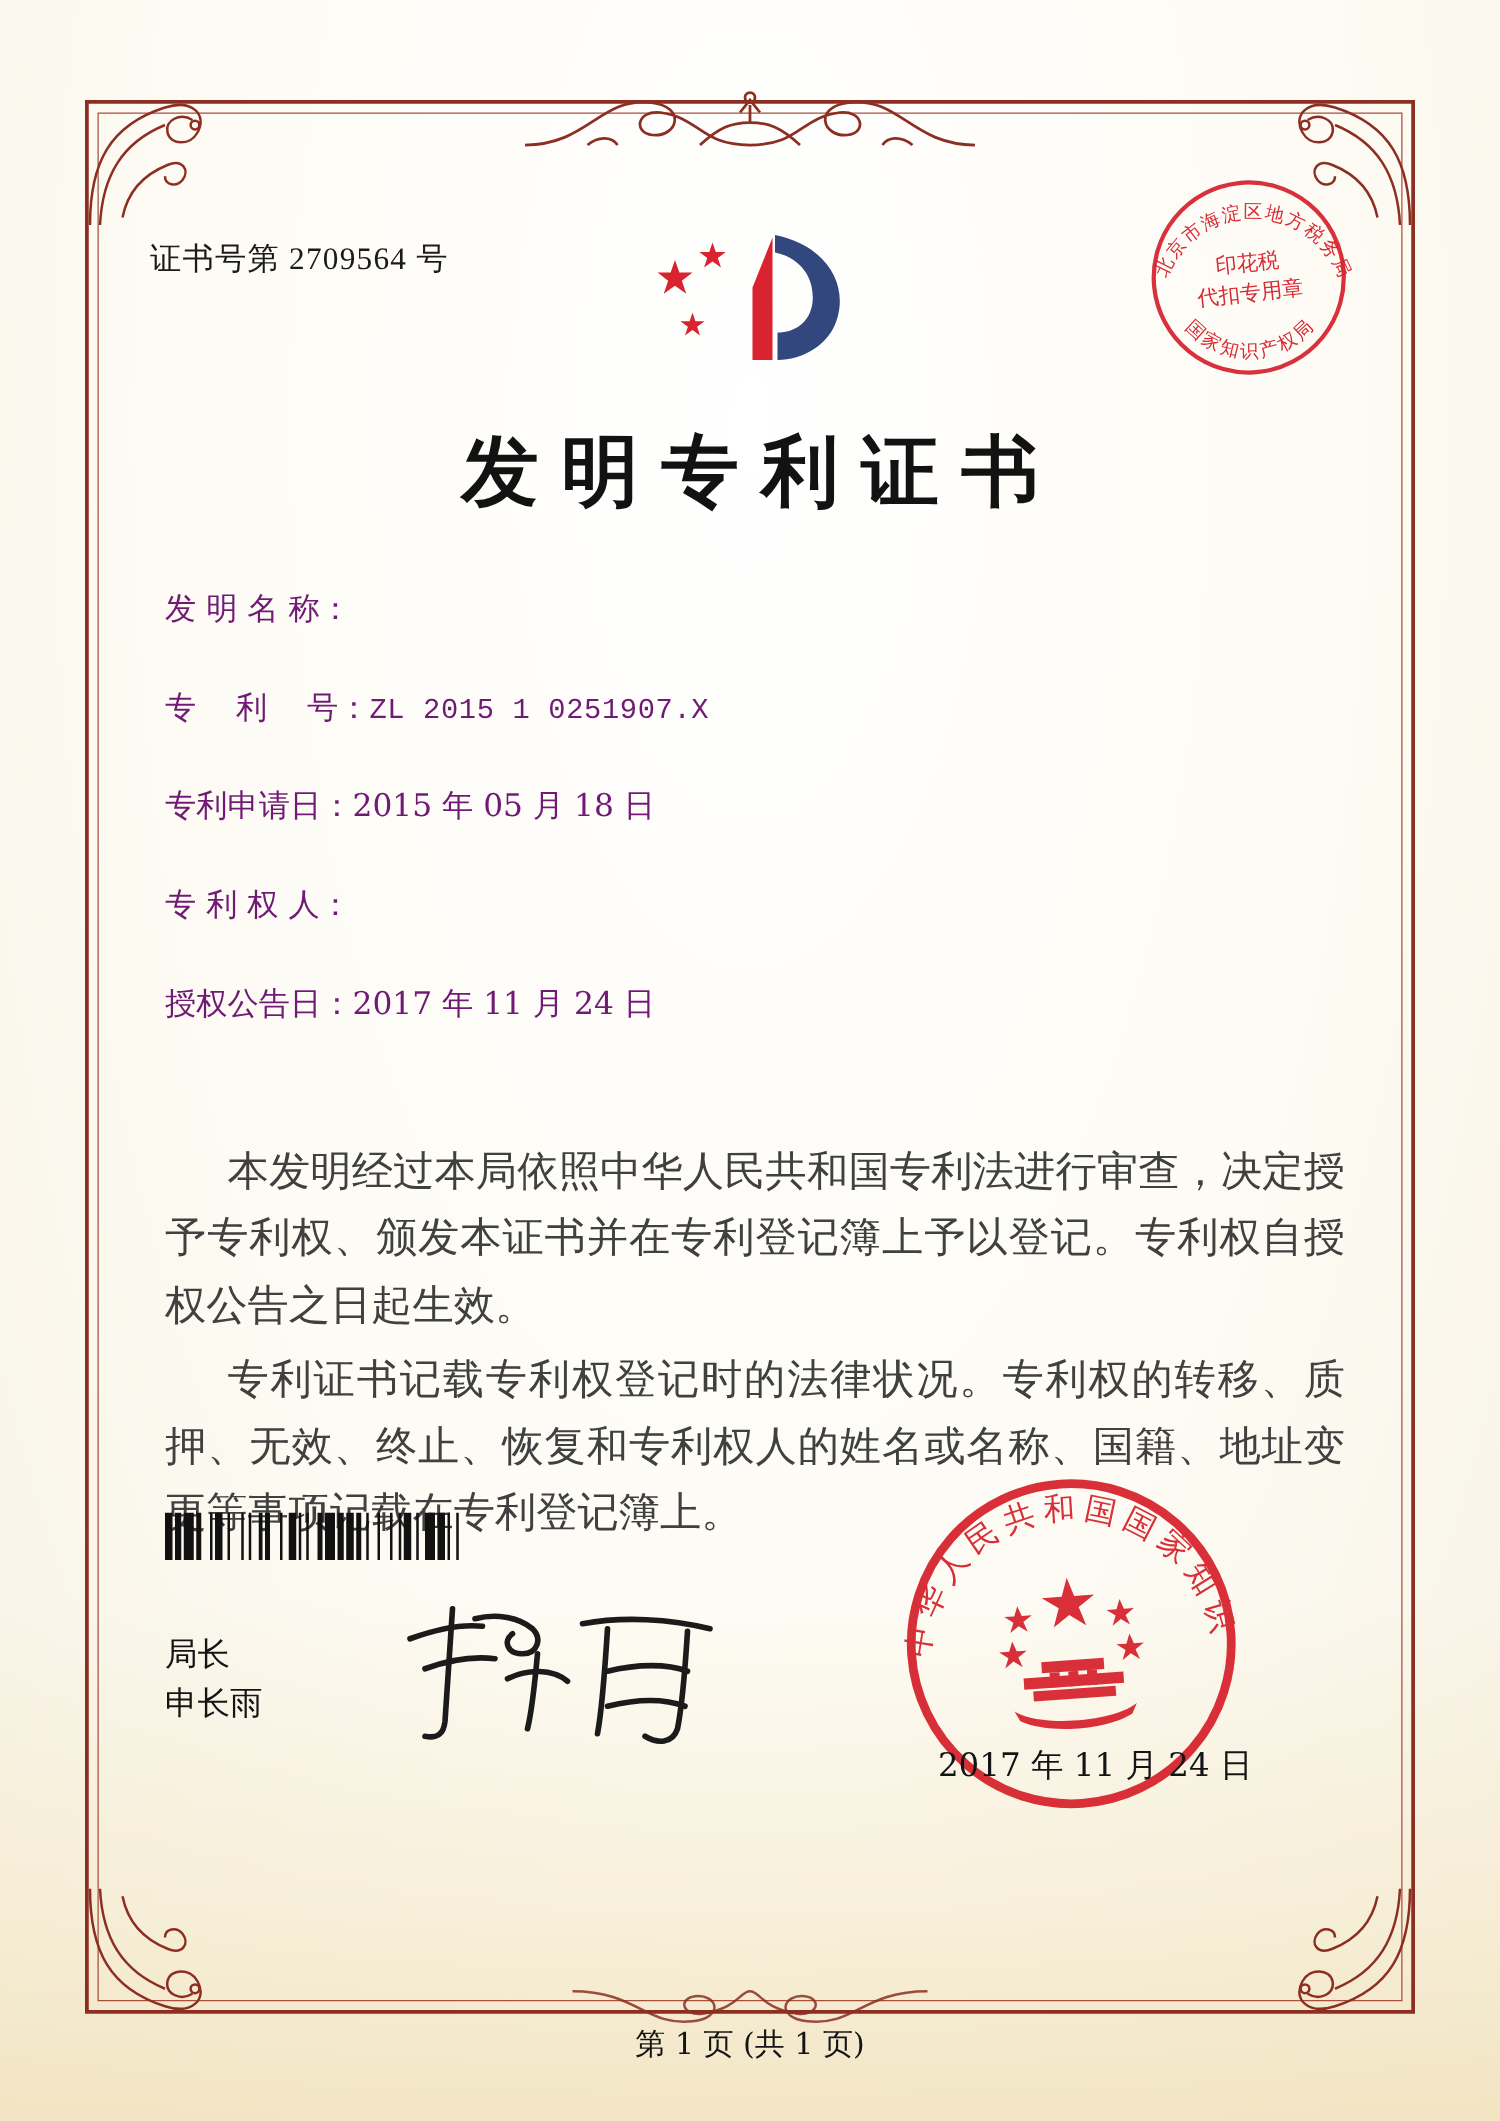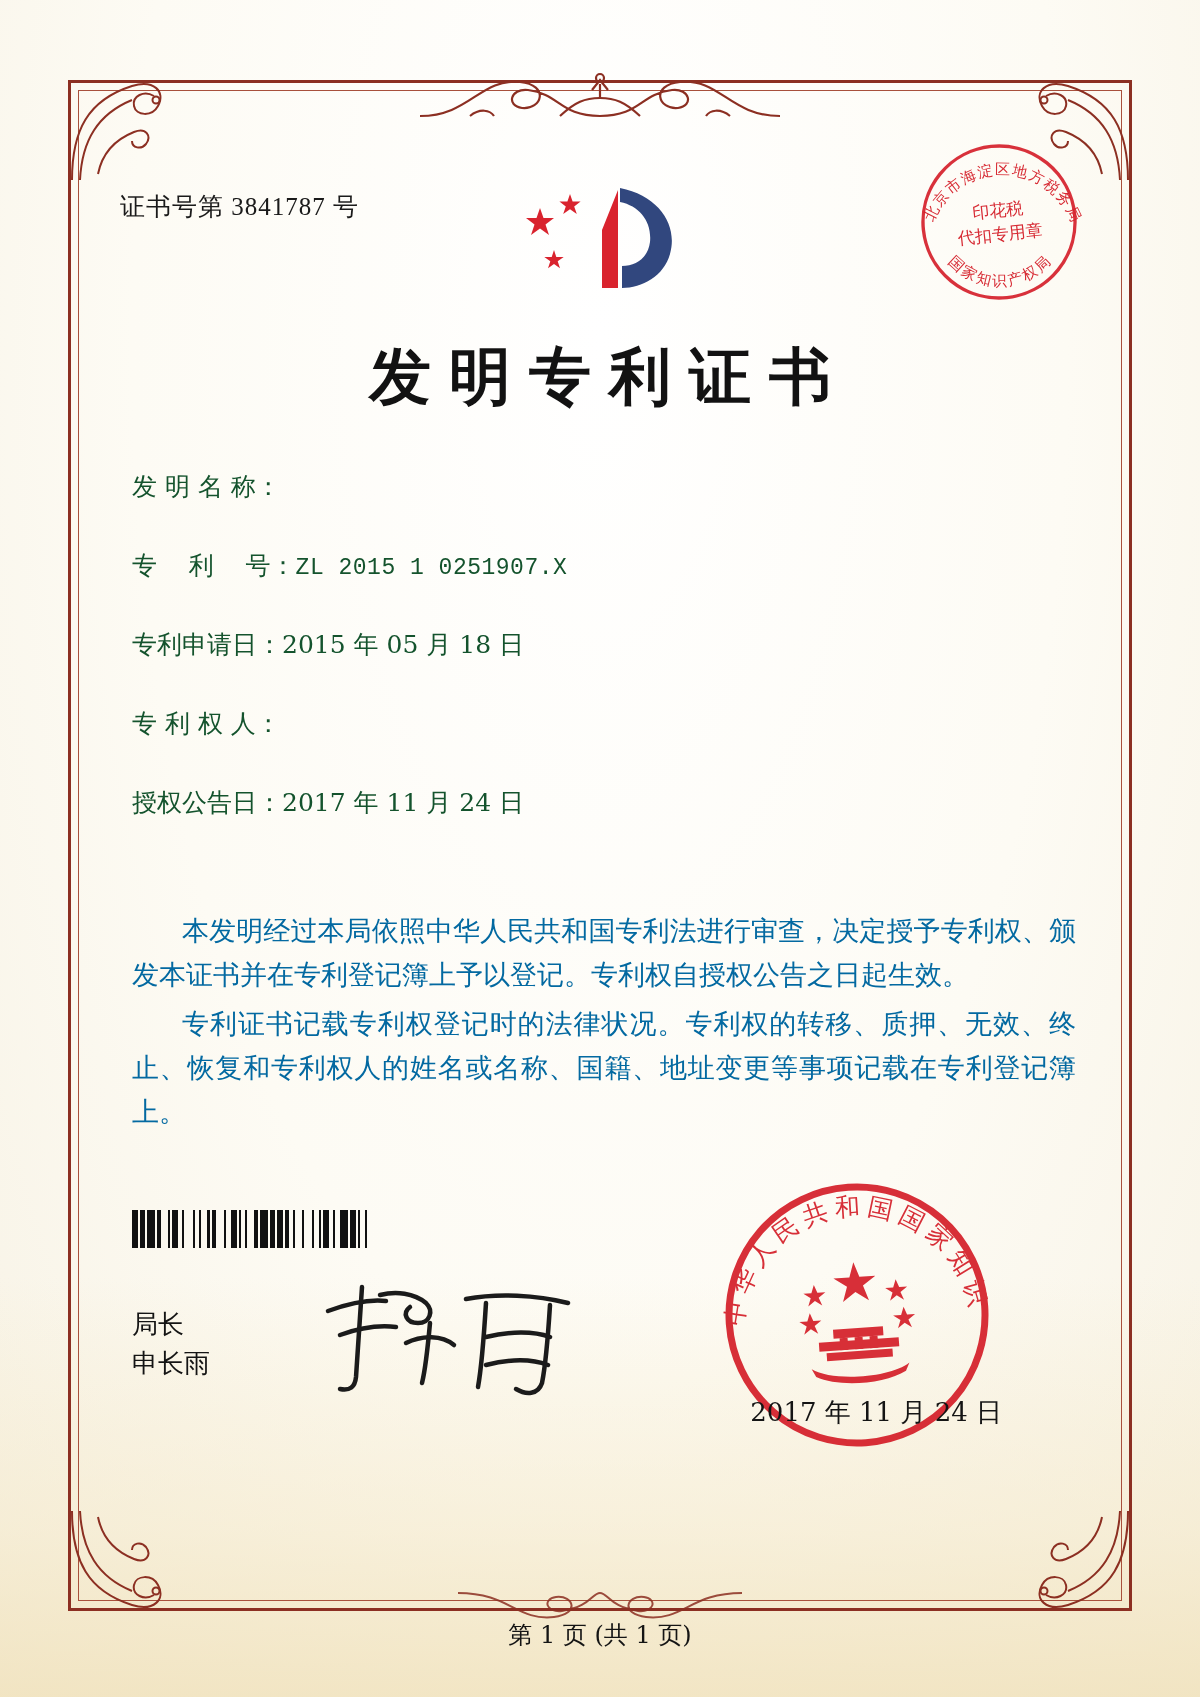--- a/index.html
+++ b/index.html
@@ -133,45 +133,45 @@
     position: absolute;
     left: 12px;
     top: 320px;
     right: 0;
   }
   .field-row {
     display: flex;
     align-items: baseline;
     margin-bottom: 46px;
     font-size: 25px;
-    color: #14532d;
+    color: #701a75;
     text-align: right;
   }
   .field-label {
     white-space: pre;
     font-family: "DejaVu Serif", "Liberation Serif", serif;
   }
   .field-value {
     font-family: "DejaVu Serif", "Liberation Serif", serif;
   }
   .field-value.mono {
     font-family: "Liberation Mono", "DejaVu Sans Mono", monospace;
     font-size: 23px;
     letter-spacing: .5px;
   }
 
   .paragraphs {
     position: absolute;
     left: 12px;
     right: 4px;
     top: 760px;
-    font-size: 27px;
+    font-size: 33px;
     line-height: 1.62;
-    color: #0369a1;
-    font-family: Liberation Serif, serif;
+    color: #404040;
+    font-family: Liberation Sans, sans-serif;
   }
   .paragraphs p {
     margin: 0 0 6px 0;
     text-indent: 50px;
     text-align: justify;
   }
 
   
   .barcode {
     position: absolute;
@@ -293,21 +293,21 @@
     <svg viewBox="0 0 120 120" fill="none" stroke="currentColor" stroke-width="2">
       <path d="M14 110 C14 60 30 30 74 16 C96 9 108 22 100 36 C94 47 78 46 76 36 C74 26 86 20 96 26"></path>
       <path d="M22 110 C24 70 40 44 74 30"></path>
       <path d="M40 104 C44 84 56 70 76 62 C88 57 94 66 88 74 C83 80 74 78 74 71"></path>
       <circle cx="98" cy="30" r="3.5"></circle>
     </svg>
   </div>
 
   <div class="content">
 
-    <div class="cert-no">证书号第 3841787 号</div>
+    <div class="cert-no">证书号第 2709564 号</div>
 
     <div class="logo">
       <svg viewBox="0 0 180 140">
 
         <g fill="#d9232e">
           <polygon points="30,38 33.5,48 44,48 35.5,54.5 39,65 30,58.5 21,65 24.5,54.5 16,48 26.5,48"></polygon>
           <polygon points="60,24 62.6,31.6 70.6,31.6 64.2,36.4 66.8,44 60,39.2 53.2,44 55.8,36.4 49.4,31.6 57.4,31.6"></polygon>
           <polygon points="44,80 46.3,87 53.7,87 47.7,91.3 50,98.3 44,94 38,98.3 40.3,91.3 34.3,87 41.7,87"></polygon>
         </g>
 

